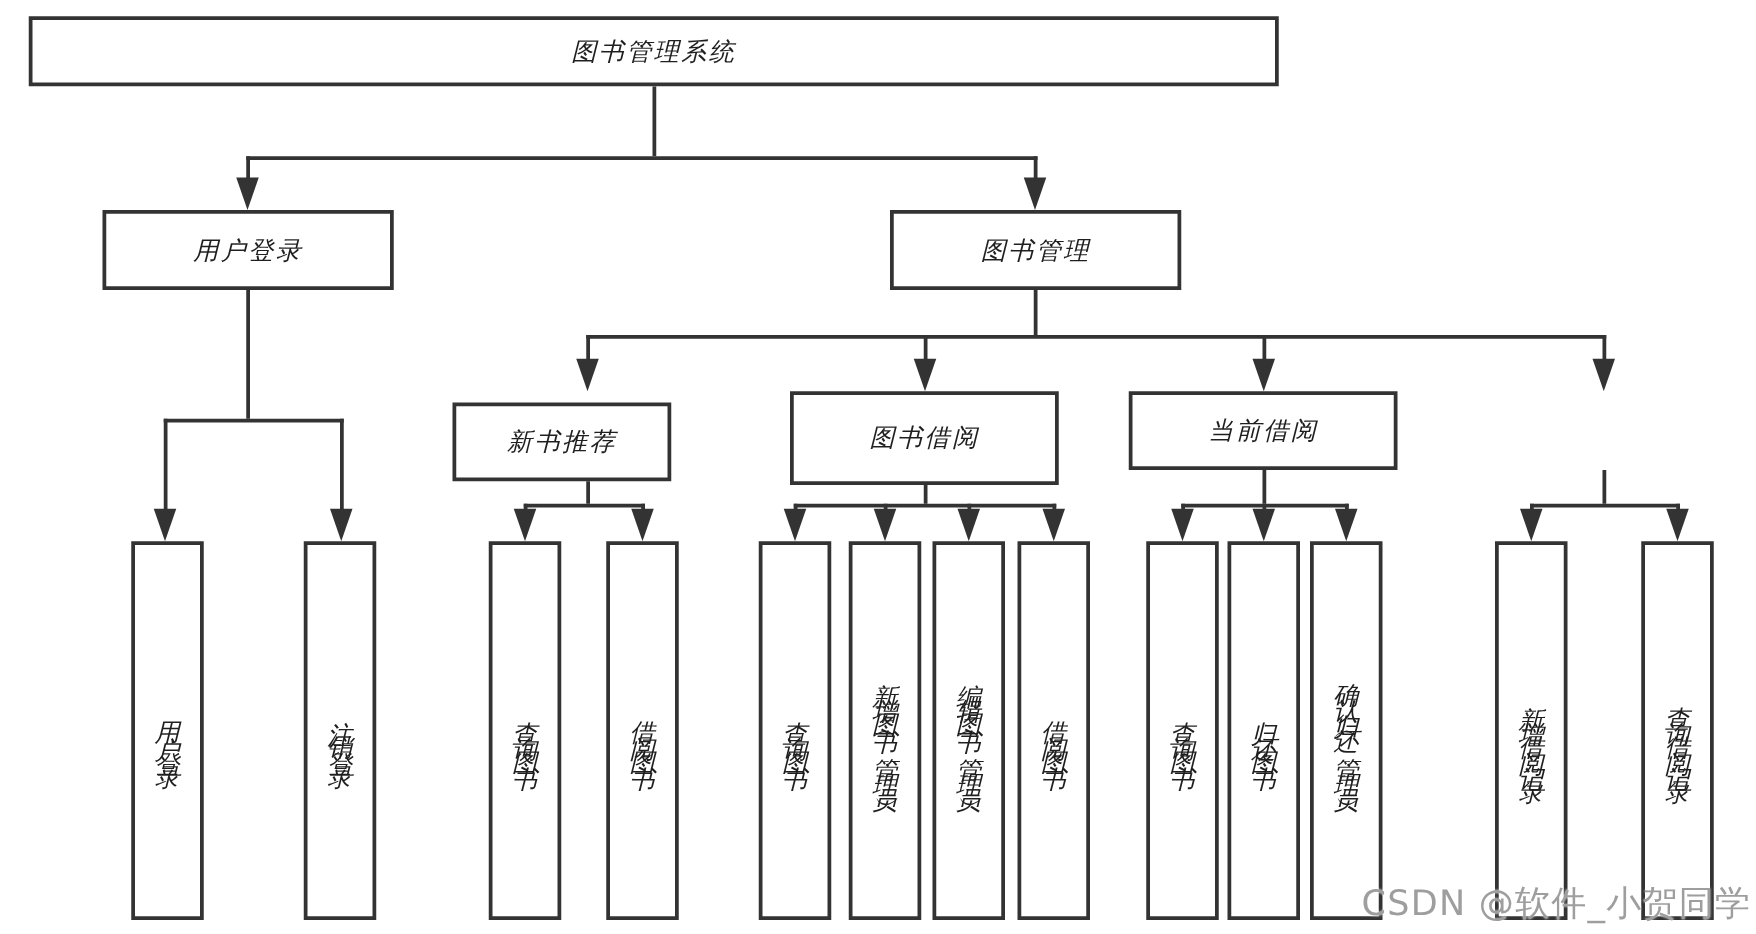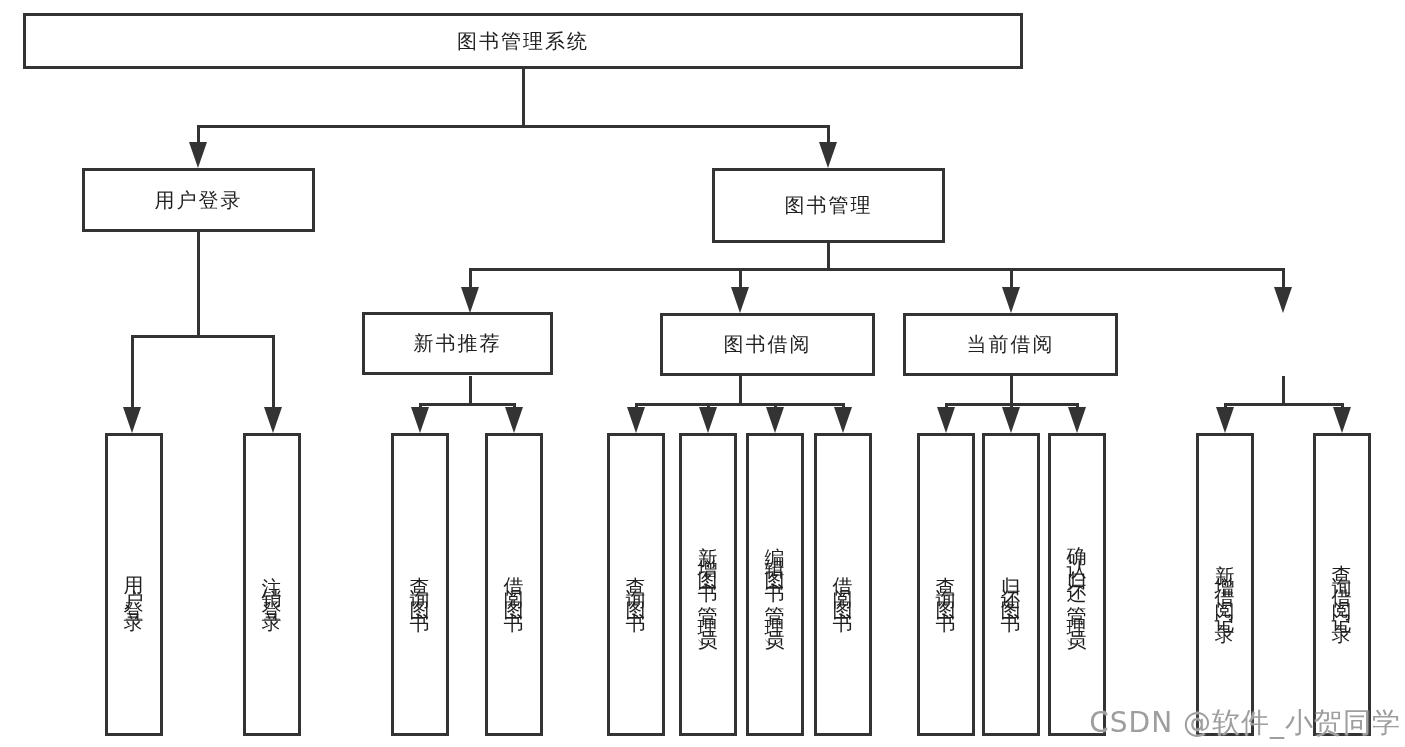--- a/index.html
+++ b/index.html
@@ -18,20 +18,21 @@
   }
   .node{
     position:absolute;
     border:3px solid var(--line);
     background:#fff;
     display:flex;align-items:center;justify-content:center;
     font-size:20px;color:var(--text);
     letter-spacing:2px;
     box-sizing:border-box;
     z-index:2;
+    font-style:italic;
   }
   .vnode span{
     writing-mode:vertical-rl;
     letter-spacing:12px;
     line-height:1;
     white-space:nowrap;
   }
   .vline{position:absolute;width:3px;background:var(--line);z-index:1;}
   .hline{position:absolute;height:3px;background:var(--line);z-index:1;}
   .arrow{position:absolute;width:19px;z-index:1;}
@@ -61,40 +62,40 @@
   </div>
 
   <div class="vline" style="left:521.5px;top:69px;height:56px;"></div>
   <div class="hline" style="left:196.5px;top:125px;width:633px;"></div>
   <div class="arrow" style="left:188.5px;top:125px;height:43px;"></div>
   <div class="arrow" style="left:818.5px;top:125px;height:43px;"></div>
 
   <div class="node" style="left:82px;top:168px;width:233px;height:64px;">
     <span>用户登录</span>
   </div>
-  <div class="node" style="left:712px;top:168px;width:233px;height:75px;">
+  <div class="node" style="left:712px;top:168px;width:233px;height:64px;">
     <span>图书管理</span>
   </div>
 
   <div class="vline" style="left:196.5px;top:232px;height:103px;"></div>
   <div class="hline" style="left:130.5px;top:335px;width:144px;"></div>
   <div class="arrow" style="left:122.5px;top:335px;height:98px;"></div>
   <div class="arrow" style="left:263.5px;top:335px;height:98px;"></div>
 
   <div class="vline" style="left:826.5px;top:232px;height:36px;"></div>
   <div class="hline" style="left:468.5px;top:268px;width:816px;"></div>
   <div class="arrow" style="left:460.5px;top:268px;height:45px;"></div>
   <div class="arrow" style="left:730.5px;top:268px;height:45px;"></div>
   <div class="arrow" style="left:1001.5px;top:268px;height:45px;"></div>
   <div class="arrow" style="left:1273.5px;top:268px;height:45px;"></div>
 
-  <div class="node" style="left:362px;top:312px;width:191px;height:63px;">
+  <div class="node" style="left:362px;top:322px;width:175px;height:63px;">
     <span>新书推荐</span>
   </div>
-  <div class="node" style="left:660px;top:313px;width:215px;height:63px;">
+  <div class="node" style="left:632px;top:313px;width:215px;height:75px;">
     <span>图书借阅</span>
   </div>
   <div class="node" style="left:903px;top:313px;width:215px;height:63px;">
     <span>当前借阅</span>
   </div>
 
   <div class="vline" style="left:468.5px;top:376px;height:27px;"></div>
   <div class="hline" style="left:418.5px;top:403px;width:97px;"></div>
   <div class="arrow" style="left:410.5px;top:403px;height:30px;"></div>
   <div class="arrow" style="left:504.5px;top:403px;height:30px;"></div>

